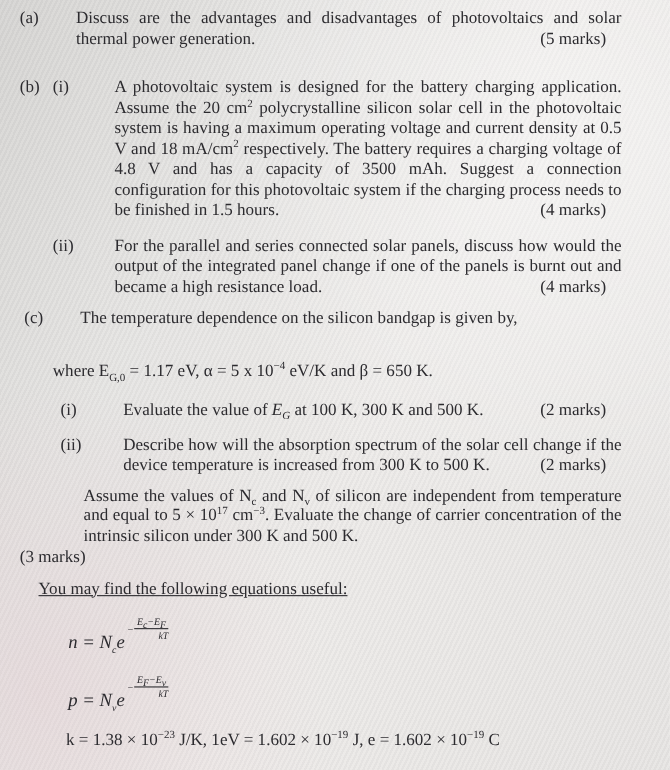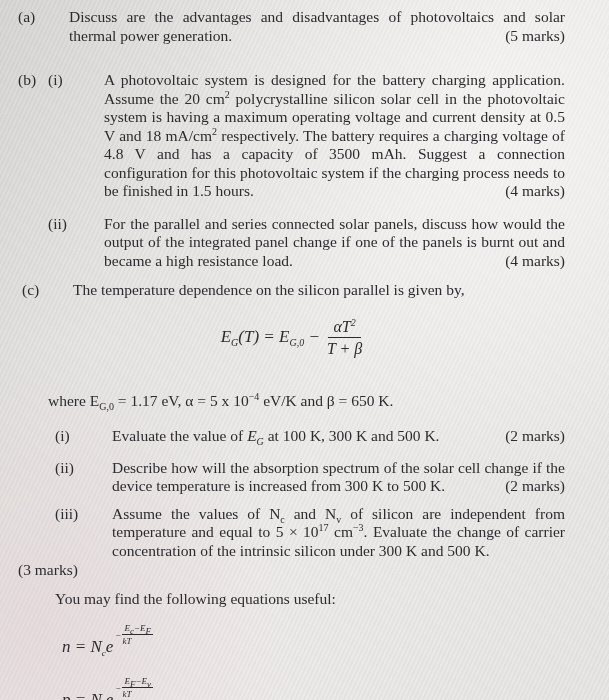--- a/index.html
+++ b/index.html
@@ -13,44 +13,44 @@
       repeating-linear-gradient(115deg, rgba(255,255,255,0.06) 0 2px, rgba(110,110,118,0.05) 2px 4px),
       linear-gradient(115deg,#d6d5d3 0%, #e6e5e3 28%, #edebe9 55%, #e7e5e3 100%);
     overflow:hidden;
   }
   .sheet { padding:8px 44px 0 18px; font-size:15.5px; line-height:18.5px; }
   .q { display:flex; }
   .lab1 { width:30px; flex:none; }
   .lab1.c-indent { padding-left:4px; width:34px; }
   .lab2 { width:35px; flex:none; }
   .qbody { flex:1; text-align:justify; position:relative;margin-left:21px; }
-  .marks { position:absolute; right:0; bottom:0; white-space:nowrap; }
+  .marks { position:absolute; right:14px; bottom:0; white-space:nowrap; }
   sup, sub { font-size:10px; line-height:0; }
   .sub2 { margin-left:30px; }
   .sub2c { margin-left:37px; }
   .sub2c .lab2 { width:36px; }
 
   
   .eg-formula { display:flex; justify-content:center; align-items:center;
                 gap:7px; font-style:italic; font-size:17px; margin-top:13px; height:50px; }
   .frac { display:inline-flex; flex-direction:column; align-items:center; font-size:16px; line-height:19px; }
   .fnum { border-bottom:1.4px solid #2c2b2f; padding:0 5px 1px; }
   .fden { padding-top:1px; }
 
   .where-line { margin:29px 0 0 30px; }
   .marks-own-line { margin-top:1px; }
-  .hint-line { margin:10px 0 0 37px; }
+  .hint-line { margin:10px 0 0 17px;text-decoration:underline; }
 
   
   .eq { display:flex; align-items:flex-end; font-style:italic; font-size:17px;
         margin-left:44px; line-height:21px; }
   .expgroup { display:inline-flex; align-items:center; font-size:9px;
               line-height:10px; margin:0 0 11px 2px; }
   .esign { margin-right:1px; }
-  .efrac { display:inline-flex; flex-direction:column; align-items:flex-start; }
+  .efrac { display:inline-flex; flex-direction:column; align-items:flex-end; }
   .enum { border-bottom:0.8px solid #2c2b2f; padding:0 2px 1px; }
   .eden { padding-top:1px; }
   .eq sub { font-size:9px; }
 
   .constants-line { margin:17px 0 0 42px; }
 
   .mt-b  { margin-top:26px; }
   .mt-bii{ margin-top:14px; }
   .mt-c  { margin-top:11px; }
   .mt-ci { margin-top:17px; }
@@ -85,52 +85,44 @@
     <span class="lab2">(ii)</span>
     <div class="qbody">
       <span>For the parallel and series connected solar panels, discuss how would the output of the integrated panel change if one of the panels is burnt out and became a high resistance load.</span>
       <span class="marks">(4 marks)</span>
     </div>
   </div>
 
   <div class="q mt-c">
     <span class="lab1 c-indent">(c)</span>
     <div class="qbody">
-      <span>The temperature dependence on the silicon parallel is given by,</span>
+      <span>The temperature dependence on the silicon bandgap is given by,</span>
     </div>
   </div>
 
-  <div class="eg-formula">
-    <span>E<sub>G</sub>(T) = E<sub>G,0</sub> −</span>
-    <span class="frac">
-      <span class="fnum">αT<sup>2</sup></span>
-      <span class="fden">T + β</span>
-    </span>
-  </div>
 
   <div class="where-line">where E<sub>G,0</sub> = 1.17 eV, α = 5 x 10<sup>−4</sup> eV/K and β = 650 K.</div>
 
   <div class="q sub2c mt-ci">
     <span class="lab2">(i)</span>
     <div class="qbody">
       <span>Evaluate the value of <i>E<sub>G</sub></i> at 100 K, 300 K and 500 K.</span>
       <span class="marks">(2 marks)</span>
     </div>
   </div>
 
   <div class="q sub2c mt-cii">
     <span class="lab2">(ii)</span>
     <div class="qbody">
       <span>Describe how will the absorption spectrum of the solar cell change if the device temperature is increased from 300 K to 500 K.</span>
       <span class="marks">(2 marks)</span>
     </div>
   </div>
 
   <div class="q sub2c mt-ciii">
-    <span class="lab2">(iii)</span>
     <div class="qbody">
       <span>Assume the values of N<sub>c</sub> and N<sub>v</sub> of silicon are independent from temperature and equal to 5 × 10<sup>17</sup> cm<sup>−3</sup>. Evaluate the change of carrier concentration of the intrinsic silicon under 300 K and 500 K.</span>
     </div>
   </div>
   <div class="marks-own-line">(3 marks)</div>
 
   <div class="hint-line">You may find the following equations useful:</div>
 
   <div class="eq mt-eqn">
     <span>n = N<sub>c</sub>e</span>

